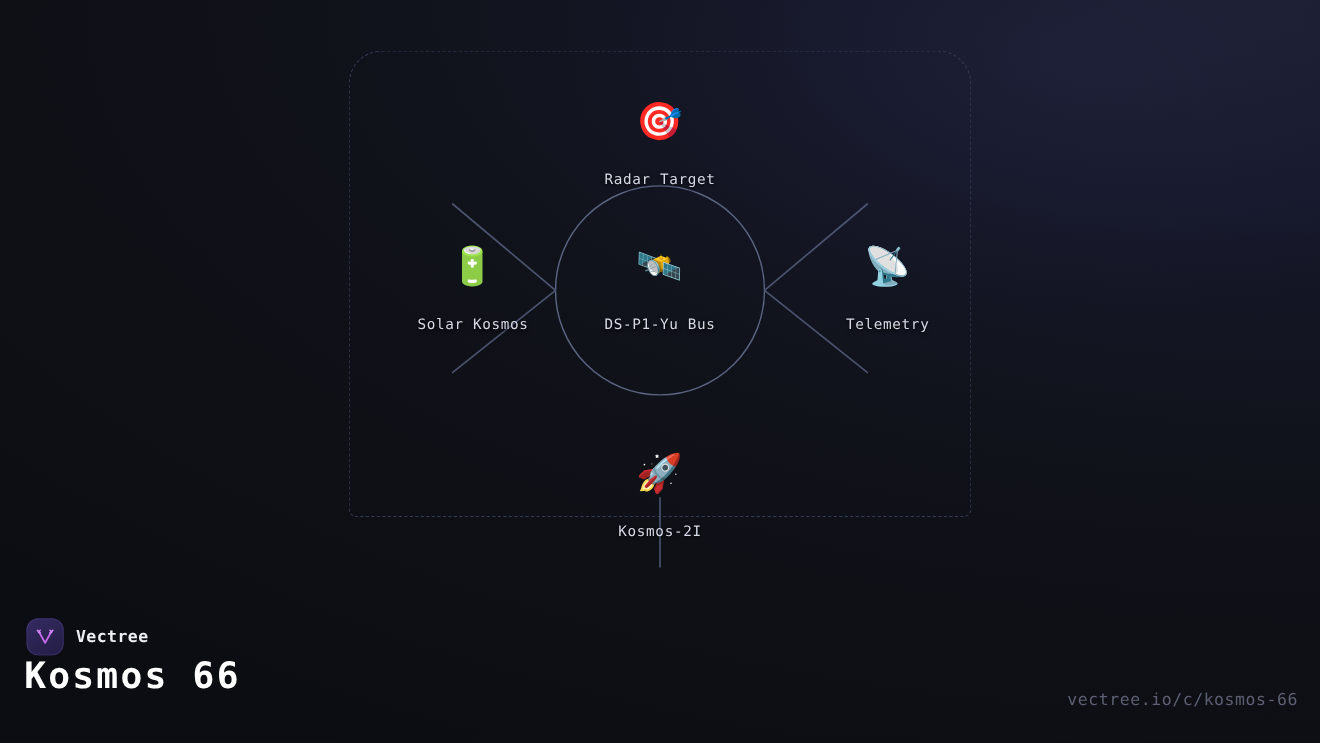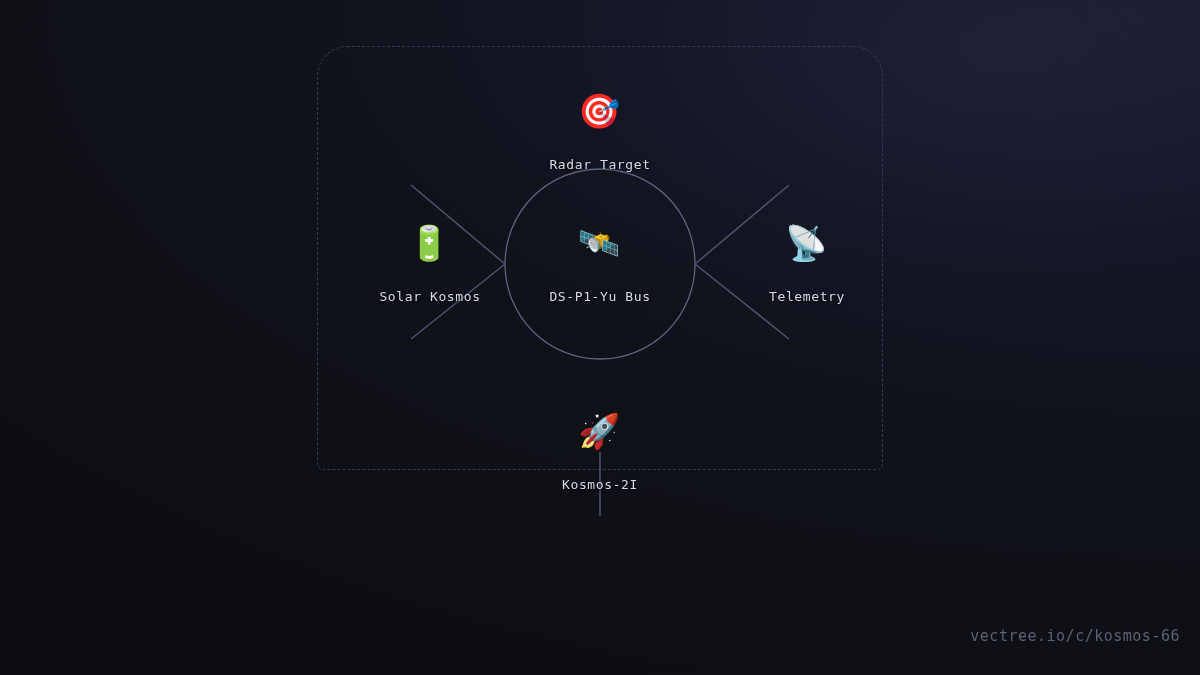--- a/index.html
+++ b/index.html
@@ -123,15 +123,28 @@
     </div>
 
     <div class="node" style="left:600px; top:450px;">
       <div class="glyph">🚀</div>
       <div class="label">Kosmos-2I</div>
     </div>
 
   </div>
 
   <div id="footer">
+    <div id="brand-row">
+      <div id="logo">
+        <svg width="20" height="20" viewBox="0 0 20 20">
+          <path d="M4.3 5.2 L10 15.4 L15.7 5.2" fill="none" stroke="#c96bf0" stroke-width="1.7" stroke-linecap="round" stroke-linejoin="round"></path>
+          <path d="M3.0 4.0 L5.6 6.6" fill="none" stroke="#d583f5" stroke-width="1.5" stroke-linecap="round"></path>
+          <path d="M5.6 3.9 L4.0 6.0" fill="none" stroke="#d583f5" stroke-width="1.3" stroke-linecap="round"></path>
+          <path d="M17.0 4.0 L14.4 6.6" fill="none" stroke="#d583f5" stroke-width="1.5" stroke-linecap="round"></path>
+          <path d="M14.4 3.9 L16.0 6.0" fill="none" stroke="#d583f5" stroke-width="1.3" stroke-linecap="round"></path>
+        </svg>
+      </div>
+      <div id="brand-name">Vectree</div>
+    </div>
+    <div id="title">Kosmos 66</div>
     <div id="url">vectree.io/c/kosmos-66</div>
   </div>
 </div>
 
 </body></html>

